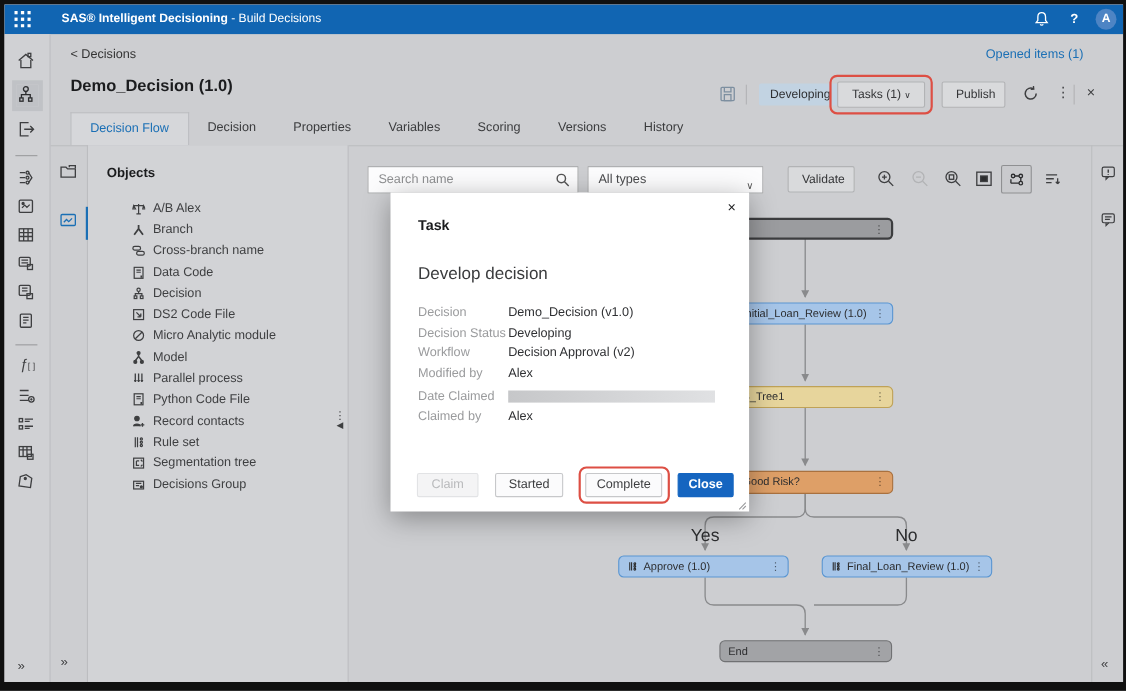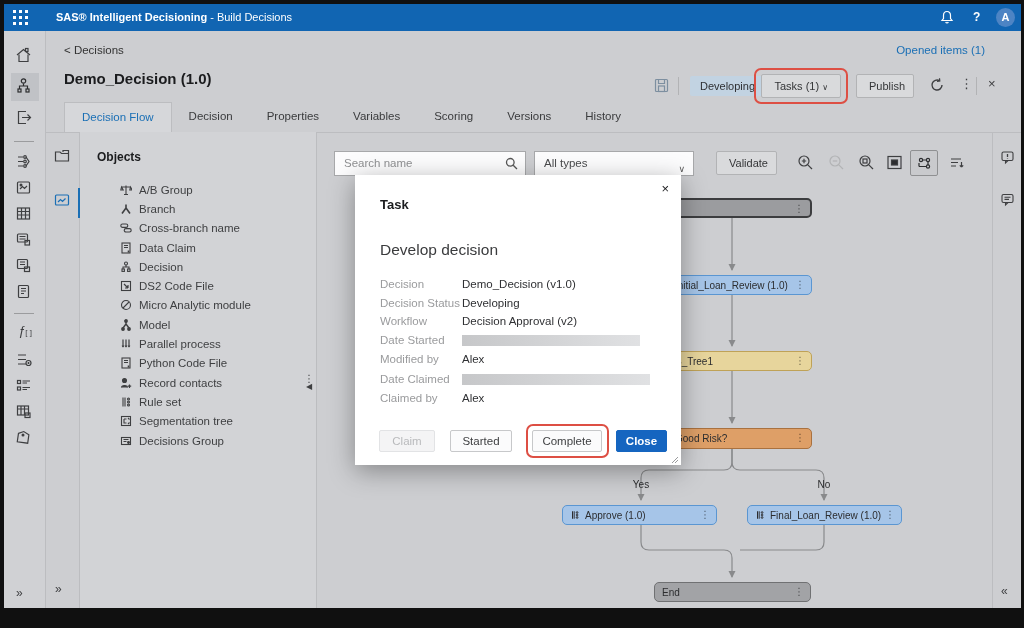--- a/index.html
+++ b/index.html
@@ -1,17 +1,17 @@
 <!DOCTYPE html>
 <html><head>
 <meta charset="utf-8">
 <style>
   * { margin:0; padding:0; box-sizing:border-box; font-family:"Liberation Sans",sans-serif; }
   html,body { background:#555; }
-  .frame { position:relative; width:1024px; height:628px; background:#101010; padding:4px 3px 20px 4px; }
+  .frame { position:relative; width:1024px; height:628px; background:#101010; padding:4px 3px 8px 4px; }
   .app { position:relative; width:100%; height:100%; background:#cdced1; overflow:hidden; }
   .abs { position:absolute; }
 
   
   .topbar { left:0; top:0; right:0; height:27px; background:#1165b2; color:#fff; }
   .topbar .waffle { left:9px; top:6px; }
   .topbar .apptitle { left:52px; top:7px; font-size:11px; font-weight:bold; white-space:nowrap; }
   .topbar .apptitle span.sub { font-weight:normal; }
   .topbar .bell { left:936px; top:6px; }
   .topbar .help { left:969px; top:6px; font-size:12px; font-weight:bold; cursor:default; }
@@ -76,21 +76,21 @@
   .edges { left:311px; top:130px; width:680px; height:490px; pointer-events:none; }
   .node { height:20px; border-radius:5px; font-size:10px; color:#2c2d2f; display:flex; align-items:center;
           padding:0 18px 0 7px; white-space:nowrap; overflow:hidden; }
   .node .kebab { position:absolute; right:6px; top:3px; font-size:10px; color:rgba(0,0,0,0.55); }
   .node .nicon { margin-right:5px; flex:0 0 auto; }
   .n-gray  { background:#a2a3a6; border:1px solid #707173; }
   .n-start { background:#9b9c9f; border:2px solid #3c3d3f; }
   .n-blue  { background:#a6c5e8; border:1px solid #5a96d2; }
   .n-yellow{ background:#e7d59c; border:1px solid #bfa257; }
   .n-orange{ background:#de9f67; border:1px solid #a9713f; }
-  .edgelabel { width:40px; text-align:center; font-size:10px; color:#2c2d2f; }
+  .edgelabel { width:40px; text-align:center; font-size:16px; color:#2c2d2f; }
 
   
   .modal { left:351px; top:171px; width:326px; height:290px; background:#fff; box-shadow:0 6px 24px rgba(0,0,0,0.35);
            z-index:50; }
   .modal .mclose { position:absolute; right:12px; top:6px; font-size:13px; color:#1b1c1e; }
   .modal .mtitle { position:absolute; left:25px; top:22px; font-size:13px; font-weight:bold; color:#1b1c1e; }
   .modal .msub { position:absolute; left:25px; top:66px; font-size:15.5px; color:#3a3b3d; }
   .modal .fields { position:absolute; left:25px; top:100px; width:280px; font-size:11.5px; }
   .frow { display:flex; height:18.6px; align-items:center; }
   .frow .flabel { width:82px; color:#9a9b9d; flex:0 0 auto; }
@@ -298,42 +298,42 @@
     <div class="expand2 lnk">»</div>
   </div>
 
   <div class="abs objpanel">
     <h3>Objects</h3>
     <ul class="objlist">
       <li class="lnk">
         <svg width="12" height="12" viewBox="0 0 12 12" fill="none" stroke="#3e3f41" stroke-width="1.1">
               <path d="M6 1.5 V10.5 M4 10.5 H8 M1.5 3 H10.5 M1.5 3 L0.8 6 H3.2 Z M10.5 3 L9.8 6 H12.2 Z"></path>
             </svg>
-        <span>A/B Group</span>
+        <span>A/B Alex</span>
           </li>
       <li class="lnk">
         <svg width="12" height="12" viewBox="0 0 12 12" fill="none" stroke="#3e3f41" stroke-width="1.6">
               <path d="M6 1.5 V5 M6 5 L2 10.5 M6 5 L10 10.5"></path>
             </svg>
         <span>Branch</span>
           </li>
       <li class="lnk">
         <svg width="12" height="12" viewBox="0 0 12 12" fill="none" stroke="#3e3f41" stroke-width="1.1">
               <rect x="0.8" y="2" width="7" height="3.4" rx="1.7"></rect>
               <rect x="4.2" y="6.6" width="7" height="3.4" rx="1.7"></rect>
             </svg>
         <span>Cross-branch name</span>
           </li>
       <li class="lnk">
         <svg width="12" height="12" viewBox="0 0 12 12" fill="none" stroke="#3e3f41" stroke-width="1.1">
               <rect x="2" y="1" width="8" height="10"></rect>
               <path d="M4 3.5 H8 M4 5.5 H8"></path>
               <path d="M8.5 8.5 V10.5" stroke-width="1.6"></path>
             </svg>
-        <span>Data Claim</span>
+        <span>Data Code</span>
           </li>
       <li class="lnk">
         <svg width="12" height="12" viewBox="0 0 12 12" fill="none" stroke="#3e3f41" stroke-width="1.1">
               <circle cx="6" cy="2.5" r="1.5"></circle>
               <path d="M6 4 V6 M3 8 V6 H9 V8"></path>
               <rect x="2" y="8" width="2.4" height="2.4"></rect>
               <rect x="7.6" y="8" width="2.4" height="2.4"></rect>
             </svg>
         <span>Decision</span>
           </li>
@@ -570,24 +570,20 @@
           </div>
       <div class="frow">
             <span class="flabel">Decision Status</span>
             <span class="fvalue">Developing</span>
           </div>
       <div class="frow">
             <span class="flabel">Workflow</span>
             <span class="fvalue">Decision Approval (v2)</span>
           </div>
       <div class="frow">
-            <span class="flabel">Date Started</span>
-            <span class="redact"></span>
-          </div>
-      <div class="frow">
             <span class="flabel">Modified by</span>
             <span class="fvalue">Alex</span>
           </div>
       <div class="frow r2" style="margin-top:2px">
             <span class="flabel">Date Claimed</span>
             <span class="redact"></span>
           </div>
       <div class="frow">
             <span class="flabel">Claimed by</span>
             <span class="fvalue">Alex</span>

